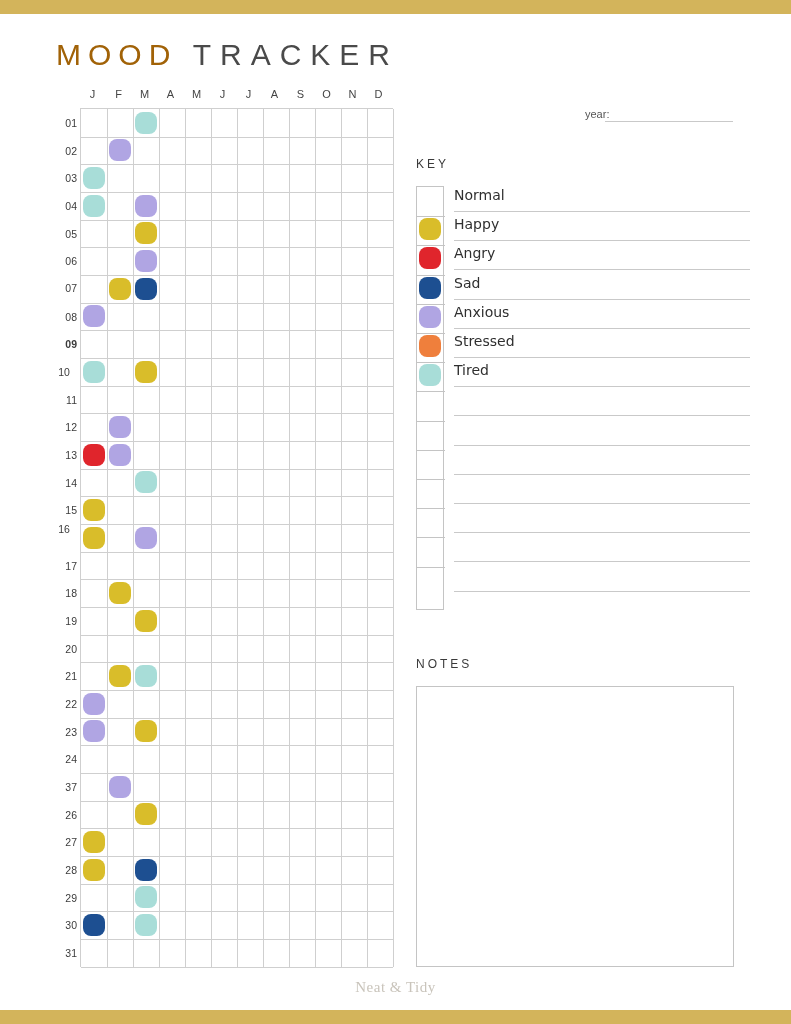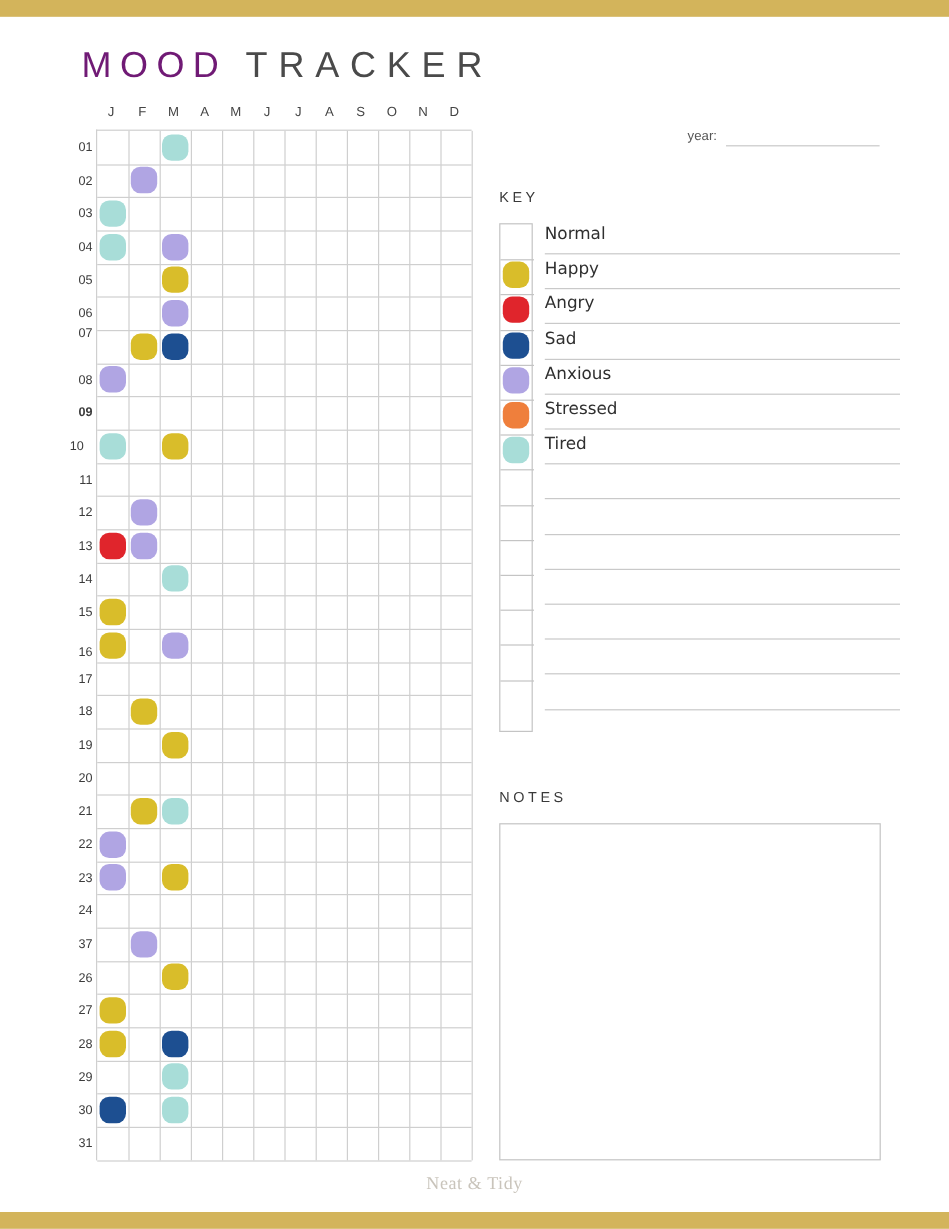--- a/index.html
+++ b/index.html
@@ -37,21 +37,21 @@
 
   
   .title {
     position: absolute;
     top: 38px;
     left: 56px;
     font-size: 30px;
     letter-spacing: 7px;
     font-weight: 400;
   }
-  .title .mood { color: #701a75; margin-left: 12px; }
+  .title .mood { color: #a16207; }
   .title .tracker { color: #4a4a4a; letter-spacing: 9px; }
 
   
   #grid-wrap {
     position: absolute;
     top: 88px;
     left: 52px;
   }
   .month-header {
     position: relative;
@@ -113,21 +113,21 @@
 
   
   .year-row {
     position: absolute;
     top: 108px;
     left: 573px;
     width: 160px;
     font-size: 11px;
     color: #555;
   }
-  .year-row .lbl { position: absolute; left: 0; top: 0; }
+  .year-row .lbl { position: absolute; left: 12px; top: 0; }
   .year-row .line {
     position: absolute;
     left: 32px;
     top: 13px;
     width: 128px;
     border-bottom: 1px solid #c9c9c9;
   }
 
   .key-title {
     position: absolute;
@@ -295,30 +295,30 @@
         <div class="hline" style="top: 774.76px;"></div>
         <div class="hline" style="top: 802.43px;"></div>
         <div class="hline" style="top: 830.1px;"></div>
         <div class="hline" style="top: 857.77px;"></div>
         <div class="daynum" style="top: 8px;">01</div>
         <div class="daynum" style="top: 35.67px;">02</div>
         <div class="daynum" style="top: 63.34px;">03</div>
         <div class="daynum" style="top: 91.01px;">04</div>
         <div class="daynum" style="top: 118.68px;">05</div>
         <div class="daynum" style="top: 146.35px;">06</div>
-        <div class="daynum" style="top: 163px;">07</div>
+        <div class="daynum" style="top: 173px;">07</div>
         <div class="daynum" style="top: 201.69px;">08</div>
         <div class="daynum" style="top: 229.36px; font-weight: bold;">09</div>
         <div class="daynum" style="top: 257.03px; text-align: center;">10</div>
         <div class="daynum" style="top: 284.7px;">11</div>
         <div class="daynum" style="top: 312.37px;">12</div>
         <div class="daynum" style="top: 340.04px;">13</div>
         <div class="daynum" style="top: 367.71px;">14</div>
         <div class="daynum" style="top: 395.38px;">15</div>
-        <div class="daynum" style="top: 429px;">16</div>
+        <div class="daynum" style="top: 414px; text-align: center;">16</div>
         <div class="daynum" style="top: 450.72px;">17</div>
         <div class="daynum" style="top: 478.39px;">18</div>
         <div class="daynum" style="top: 506.06px;">19</div>
         <div class="daynum" style="top: 533.73px;">20</div>
         <div class="daynum" style="top: 561.4px;">21</div>
         <div class="daynum" style="top: 589.07px;">22</div>
         <div class="daynum" style="top: 616.74px;">23</div>
         <div class="daynum" style="top: 644.41px;">24</div>
         <div class="daynum" style="top: 672.08px;">37</div>
         <div class="daynum" style="top: 699.75px;">26</div>

